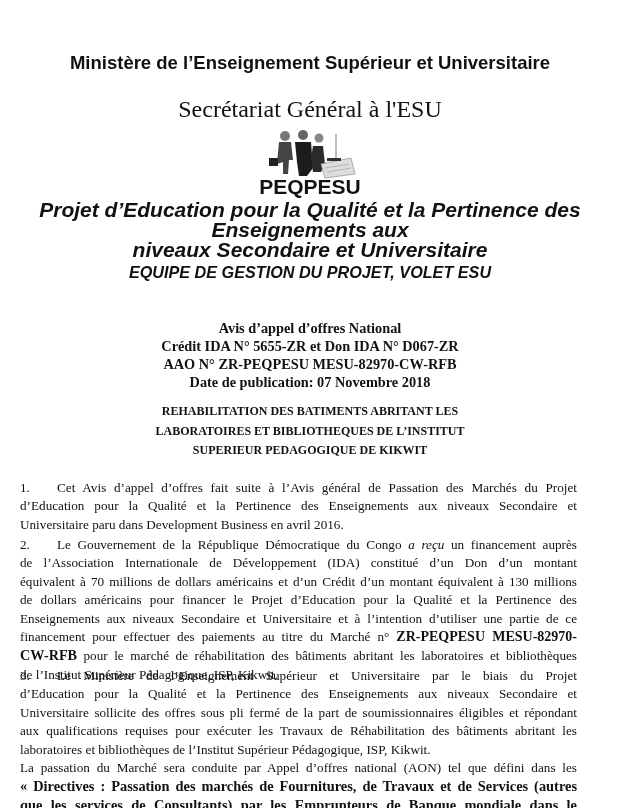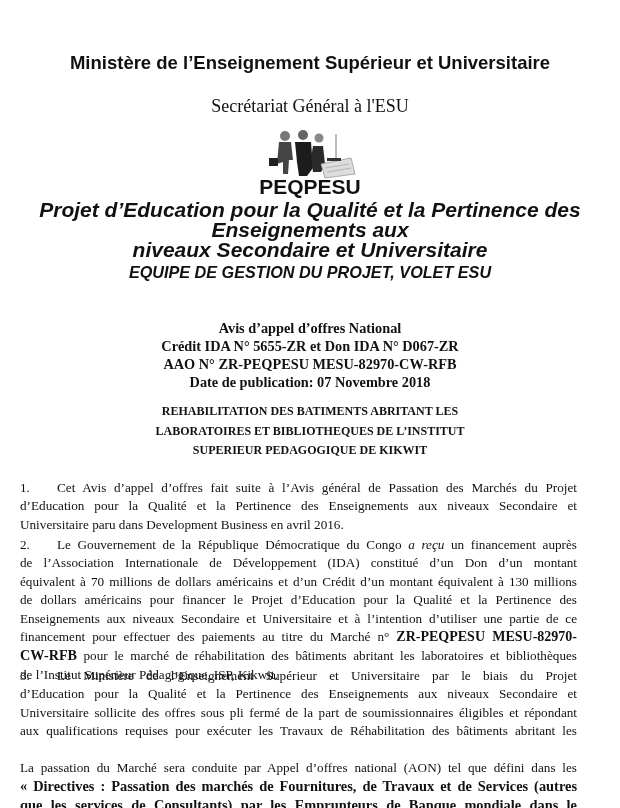--- a/index.html
+++ b/index.html
@@ -2,21 +2,21 @@
 <html><head>
 <meta charset="utf-8">
 <style>
   html, body { margin: 0; padding: 0; background: #ffffff; }
   body { width: 620px; height: 808px; overflow: hidden; position: relative; color: #111; }
   .page { position: absolute; left: 0; top: 0; width: 620px; height: 808px; }
   .sans { font-family: "Liberation Sans", sans-serif; }
   .serif { font-family: "Liberation Serif", serif; }
   .center { text-align: center; }
   .h1 { position: absolute; left: 0; width: 620px; font-weight: bold; font-size: 18.5px; }
-  .sub { position: absolute; left: 0; width: 620px; font-size: 18px; }
+  .sub { position: absolute; left: 0; width: 620px; font-size: 24px; }
   .logo { position: absolute; left: 255px; top: 128px; width: 110px; height: 70px; text-align: center; }
   .proj { position: absolute; left: 10px; width: 600px; font-weight: bold; font-style: italic; font-size: 21px; line-height: 20px; }
   .equipe { position: absolute; left: 0; width: 620px; font-weight: bold; font-style: italic; font-size: 16.2px; }
   .avis { position: absolute; left: 0; width: 620px; font-weight: bold; font-size: 14.3px; line-height: 18px; }
   .title { position: absolute; left: 20px; width: 580px; font-weight: bold; font-size: 12px; line-height: 19.5px; }
   .para { position: absolute; left: 20px; width: 557px; font-size: 13.2px; line-height: 18.4px; text-align: justify; }
   .para .num { display: inline-block; width: 37px; }
   .b { font-weight: bold; }
   .i { font-style: italic; }
   .lineblock { display: block; text-align: justify; text-align-last: justify; }
@@ -88,20 +88,21 @@
     <span class="lineblock"><span>financement pour effectuer des paiements au titre du Marché n° </span><span class="b" style="font-size:14px;">ZR-PEQPESU MESU-82970-</span></span>
     <span class="lineblock"><span class="b" style="font-size:14.2px;">CW-RFB</span><span> pour le marché de réhabilitation des bâtiments abritant les laboratoires et bibliothèques</span></span>
     <span class="lineblock last">de l’Institut Supérieur Pédagogique, ISP, Kikwit.</span>
   </div>
 
   <div class="para serif" style="top:667px;">
     <span class="lineblock"><span class="num">3.</span><span>Le Ministère de l’Enseignement Supérieur et Universitaire par le biais du Projet</span></span>
     <span class="lineblock">d’Education pour la Qualité et la Pertinence des Enseignements aux niveaux Secondaire et</span>
     <span class="lineblock">Universitaire sollicite des offres sous pli fermé de la part de soumissionnaires éligibles et répondant</span>
     <span class="lineblock">aux qualifications requises pour exécuter les Travaux de Réhabilitation des bâtiments abritant les</span>
+    <span class="lineblock last">laboratoires et bibliothèques de l’Institut Supérieur Pédagogique, ISP, Kikwit.</span>
   </div>
 
   <div class="para serif" style="top:759px;">
     <span class="lineblock">La passation du Marché sera conduite par Appel d’offres national (AON) tel que défini dans les</span>
     <span class="lineblock b" style="font-size:14.4px;">« Directives : Passation des marchés de Fournitures, de Travaux et de Services (autres</span>
     <span class="lineblock b" style="font-size:14.4px;">que les services de Consultants) par les Emprunteurs de Banque mondiale dans le</span>
   </div>
 
 </div>
 

